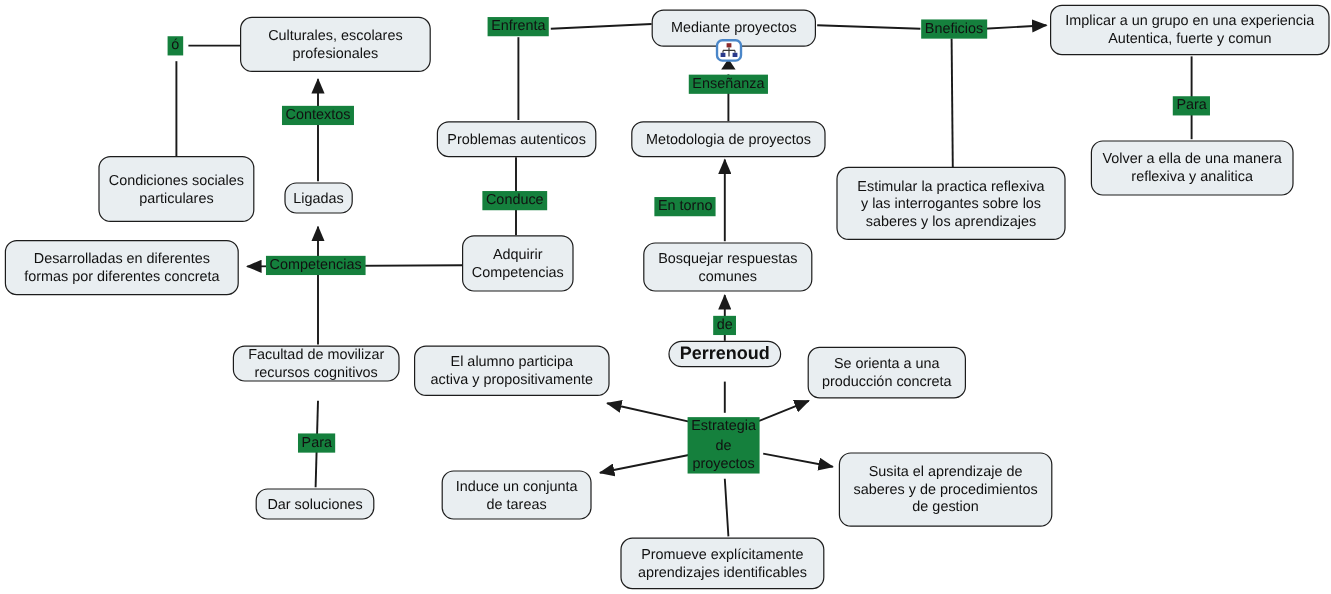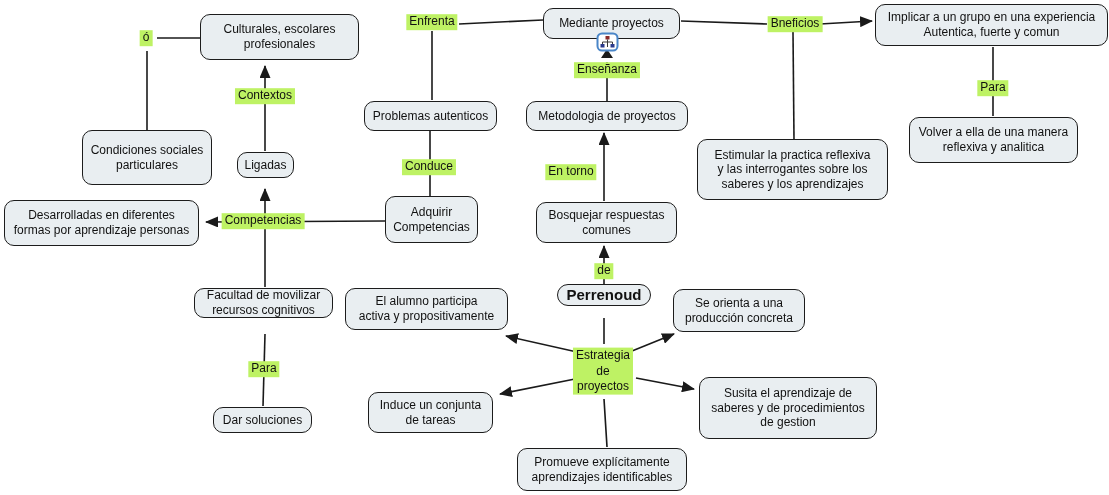--- a/index.html
+++ b/index.html
@@ -15,21 +15,21 @@
     background:var(--node-fill,#e9eef1);
     border:1.5px solid var(--node-border,#1c1c1c);
     border-radius:10px;
     display:flex; align-items:center; justify-content:center;
     text-align:center; white-space:pre-line;
     font-size:12px; line-height:1.22; padding:2px 4px;
   }
   .node--title { font-weight:bold; font-size:15px; border-radius:12px; }
   .llabel {
     position:absolute; transform:translate(-50%,-50%);
-    background:#bef264; padding:0 3px;
+    background:#15803d; padding:0 3px;
     text-align:center; white-space:pre-line;
     font-size:12px; line-height:1.3;
   }
   .resource-icon { position:absolute; left:596px; top:32px; width:24px; height:22px; cursor:pointer; }
 </style>
 </head>
 <body>
 
 <div class="canvas">
 
@@ -66,21 +66,21 @@
 
     <polygon class="ahead" points="607,49 601,58 613,58"></polygon>
   </svg>
 
   <div class="node" style="left:200px;top:14px;width:159px;height:46px">Culturales, escolares
 profesionales</div>
   <div class="node" style="left:82px;top:130px;width:130px;height:55px">Condiciones sociales
 particulares</div>
   <div class="node" style="left:237px;top:152px;width:57px;height:26px">Ligadas</div>
   <div class="node" style="left:4px;top:200px;width:195px;height:46px">Desarrolladas en diferentes
-formas por aprendizaje personas</div>
+formas por diferentes concreta</div>
   <div class="node" style="left:364px;top:101px;width:133px;height:30px">Problemas autenticos</div>
   <div class="node" style="left:385px;top:196px;width:93px;height:47px">Adquirir
 Competencias</div>
   <div class="node" style="left:543px;top:8px;width:137px;height:31px">Mediante proyectos</div>
   <div class="node" style="left:526px;top:101px;width:162px;height:30px">Metodologia de proyectos</div>
   <div class="node" style="left:536px;top:202px;width:141px;height:41px">Bosquejar respuestas
 comunes</div>
   <div class="node node--title" style="left:557px;top:284px;width:94px;height:22px">Perrenoud</div>
   <div class="node" style="left:345px;top:288px;width:163px;height:42px">El alumno participa
 activa y propositivamente</div>

